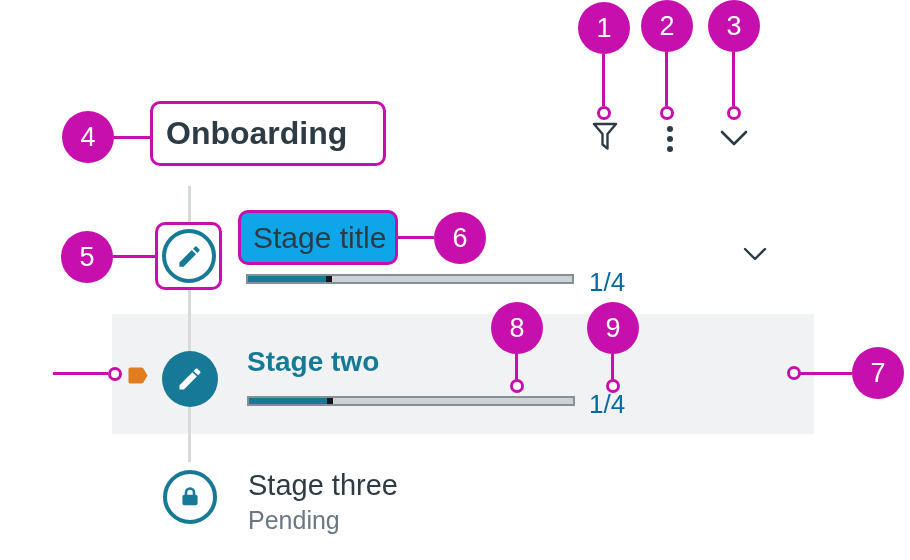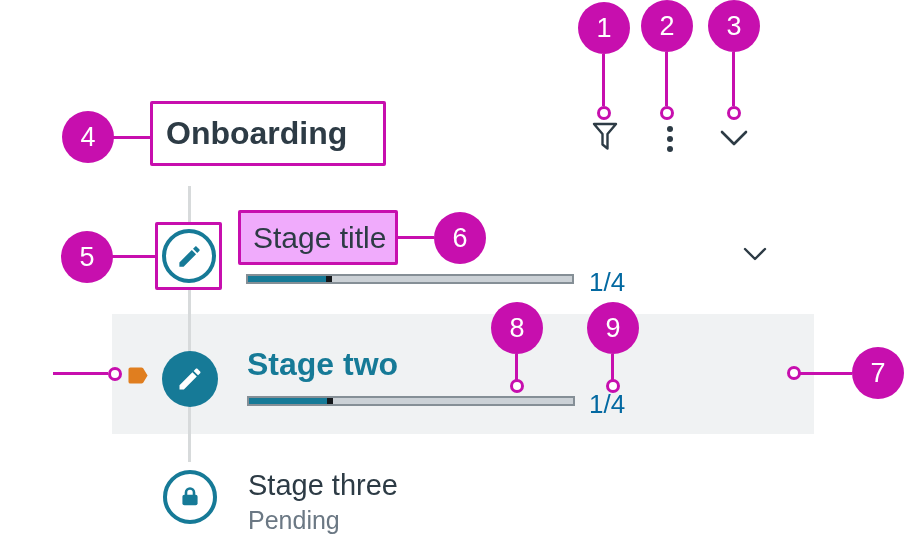--- a/index.html
+++ b/index.html
@@ -32,38 +32,38 @@
     font-size:32px;font-weight:bold;color:var(--text-dark);padding-left:13px;box-sizing:border-box;}
 
   .toolbar-icon{display:flex;align-items:center;justify-content:center;}
 
   .stage-circle{border-radius:50%;display:flex;align-items:center;justify-content:center;box-sizing:border-box;}
   .circle-outline{background:#FFFFFF;border:4px solid var(--teal);}
   .circle-solid{background:var(--teal);}
 
   .stage-title-1{left:238px;top:210px;width:160px;height:55px;display:flex;align-items:center;
     padding-left:12px;box-sizing:border-box;font-size:30px;color:var(--text-dark);}
-  .stage-title-2{left:247px;top:346px;font-size:32px;font-weight:bold;color:var(--teal);}
+  .stage-title-2{left:247px;top:346px;font-size:28px;font-weight:bold;color:var(--teal);}
   .stage-title-3{left:248px;top:469px;font-size:29px;color:var(--text-dark);}
   .stage-status{left:248px;top:506px;font-size:25px;color:var(--text-gray);}
 
   .progress-track{width:328px;height:10px;box-sizing:border-box;background:var(--track-bg);
     border:2px solid var(--track-border);display:flex;overflow:hidden;}
   .progress-fill{height:100%;background:var(--teal);}
   .progress-tick{height:100%;width:6px;background:var(--tick-dark);}
 
   .fraction{font-size:26px;color:#0369a1;}
 
   
   .callout{width:52px;height:52px;border-radius:50%;background:var(--accent-magenta);
     color:#FFFFFF;font-size:27px;display:flex;align-items:center;justify-content:center;z-index:6;}
   .ann-line{background:var(--accent-magenta);z-index:5;}
   .ann-dot{width:8px;height:8px;border:3px solid var(--accent-magenta);background:#FFFFFF;
     border-radius:50%;z-index:6;}
-  .ann-box{border:3px solid var(--accent-magenta);border-radius:2px;box-sizing:border-box;z-index:4;}.z2{z-index:2}.z3{z-index:3}
+  .ann-box{border:3px solid var(--accent-magenta);border-radius:10px;box-sizing:border-box;z-index:4;}.z2{z-index:2}.z3{z-index:3}
 </style>
 </head>
 <body>
 
 <div id="screen">
 
   <div class="abs card"></div>
   <div class="abs row-highlight"></div>
   <div class="abs connector z2"></div>
 
@@ -94,21 +94,21 @@
   <div class="abs" style="left:112px;top:200px;width:702px;height:110px;"></div>
 
   <div class="abs ann-box z3" style="left:155px;top:222px;width:67px;height:68px;background:#fff;">
     <div class="stage-circle circle-outline" style="width:54px;height:54px;margin:4px 0 0 4px;">
       <svg width="27" height="27" viewBox="0 0 24 24">
         <path d="M3 17.25V21h3.75L17.81 9.94l-3.75-3.75L3 17.25zM20.71 7.04c.39-.39.39-1.02 0-1.41l-2.34-2.34c-.39-.39-1.02-.39-1.41 0l-1.83 1.83 3.75 3.75 1.83-1.83z" fill="#167A97"></path>
       </svg>
     </div>
   </div>
 
-  <div class="abs ann-box stage-title-1 z3" style="background:#f0abfc;">
+  <div class="abs ann-box stage-title-1 z3" style="background:#0ea5e9;">
     <span>Stage title</span>
   </div>
 
   <div class="abs progress-track z3" style="left:246px;top:274px;">
     <div class="progress-fill" style="width: 24%;"></div>
     <div class="progress-tick"></div>
   </div>
 
   <div class="abs fraction z3" style="left:589px;top:267px;">1/4</div>
 

